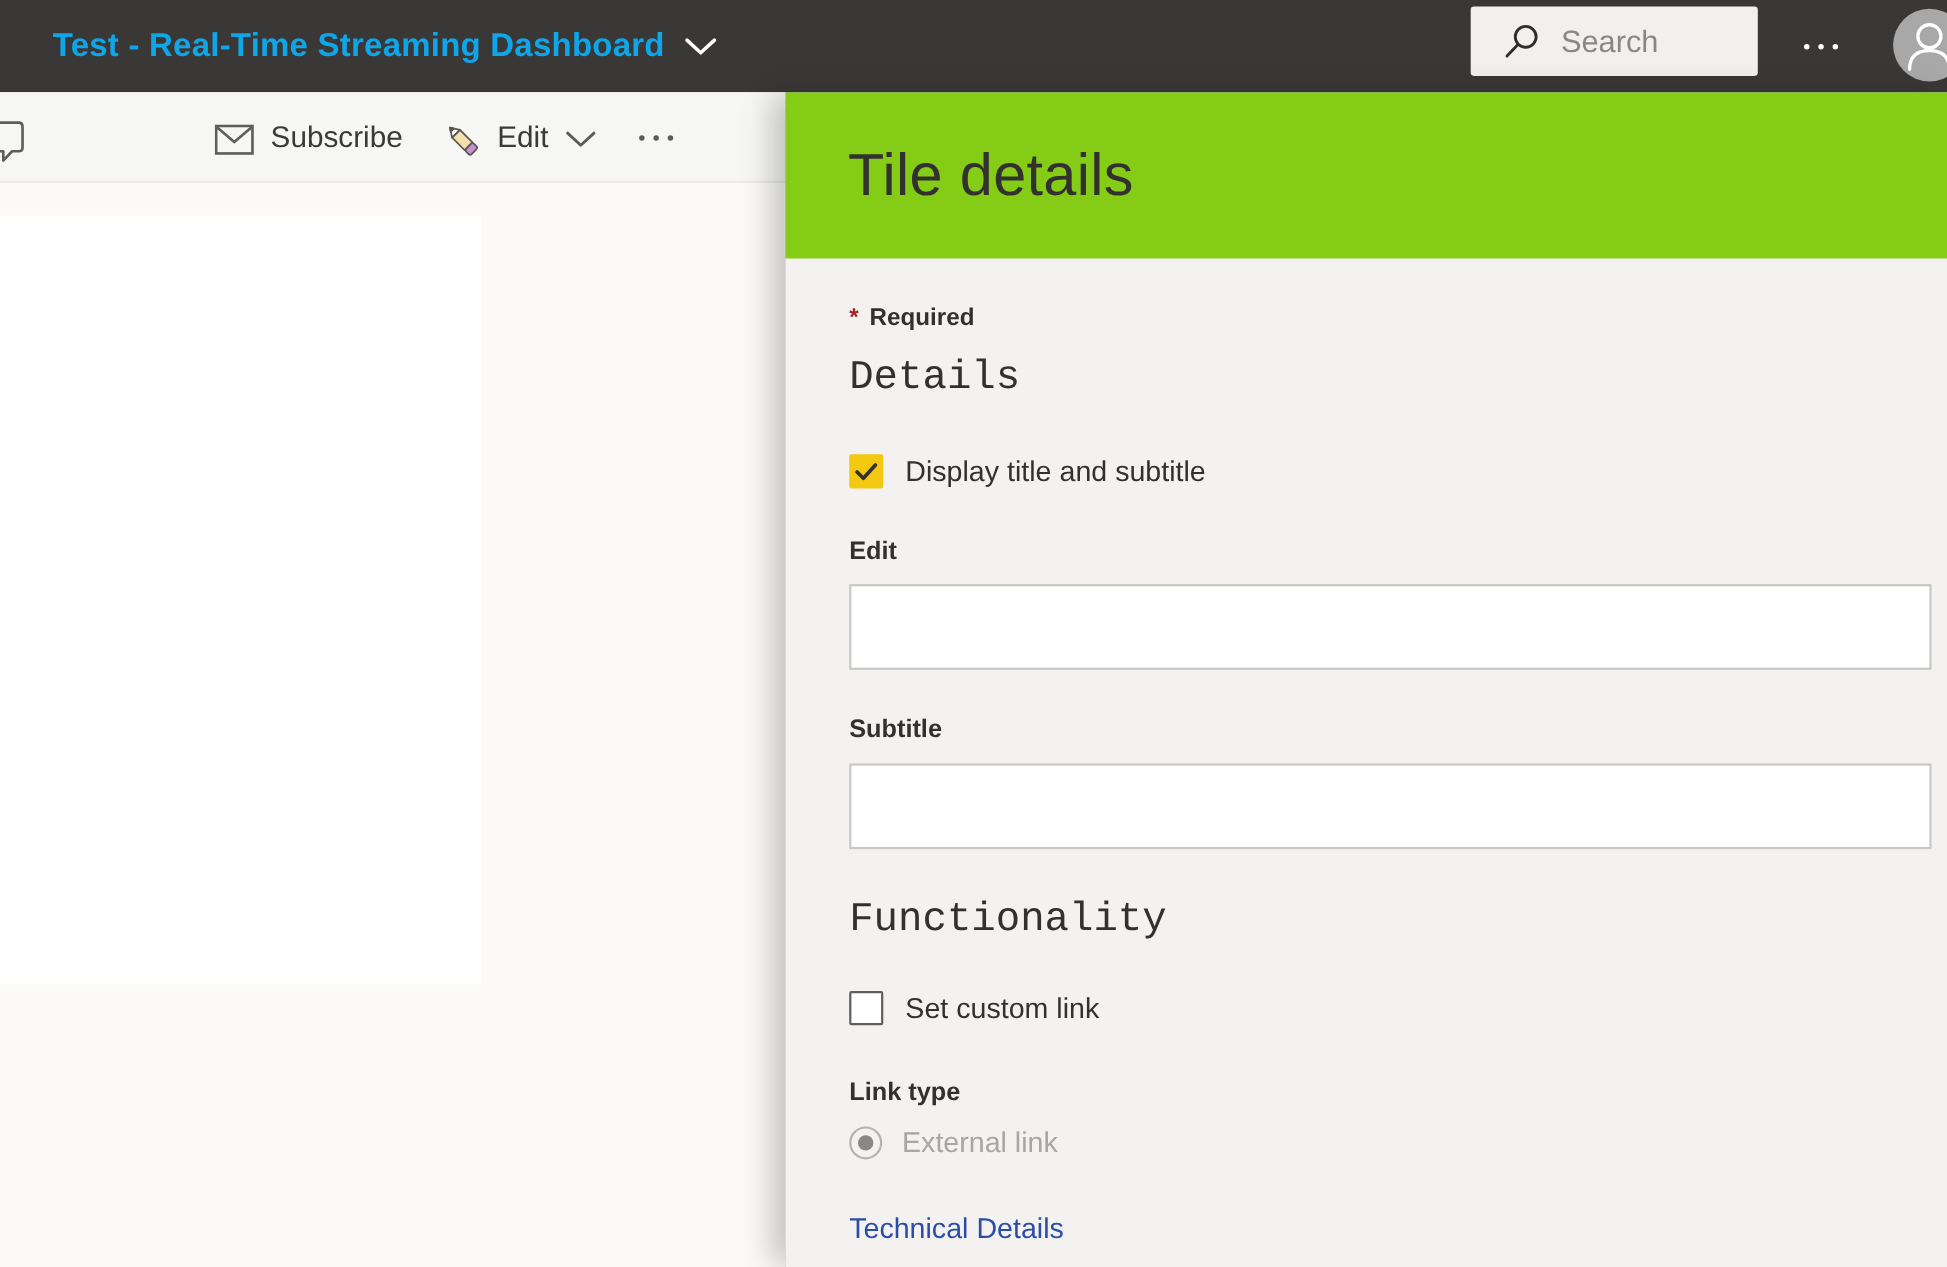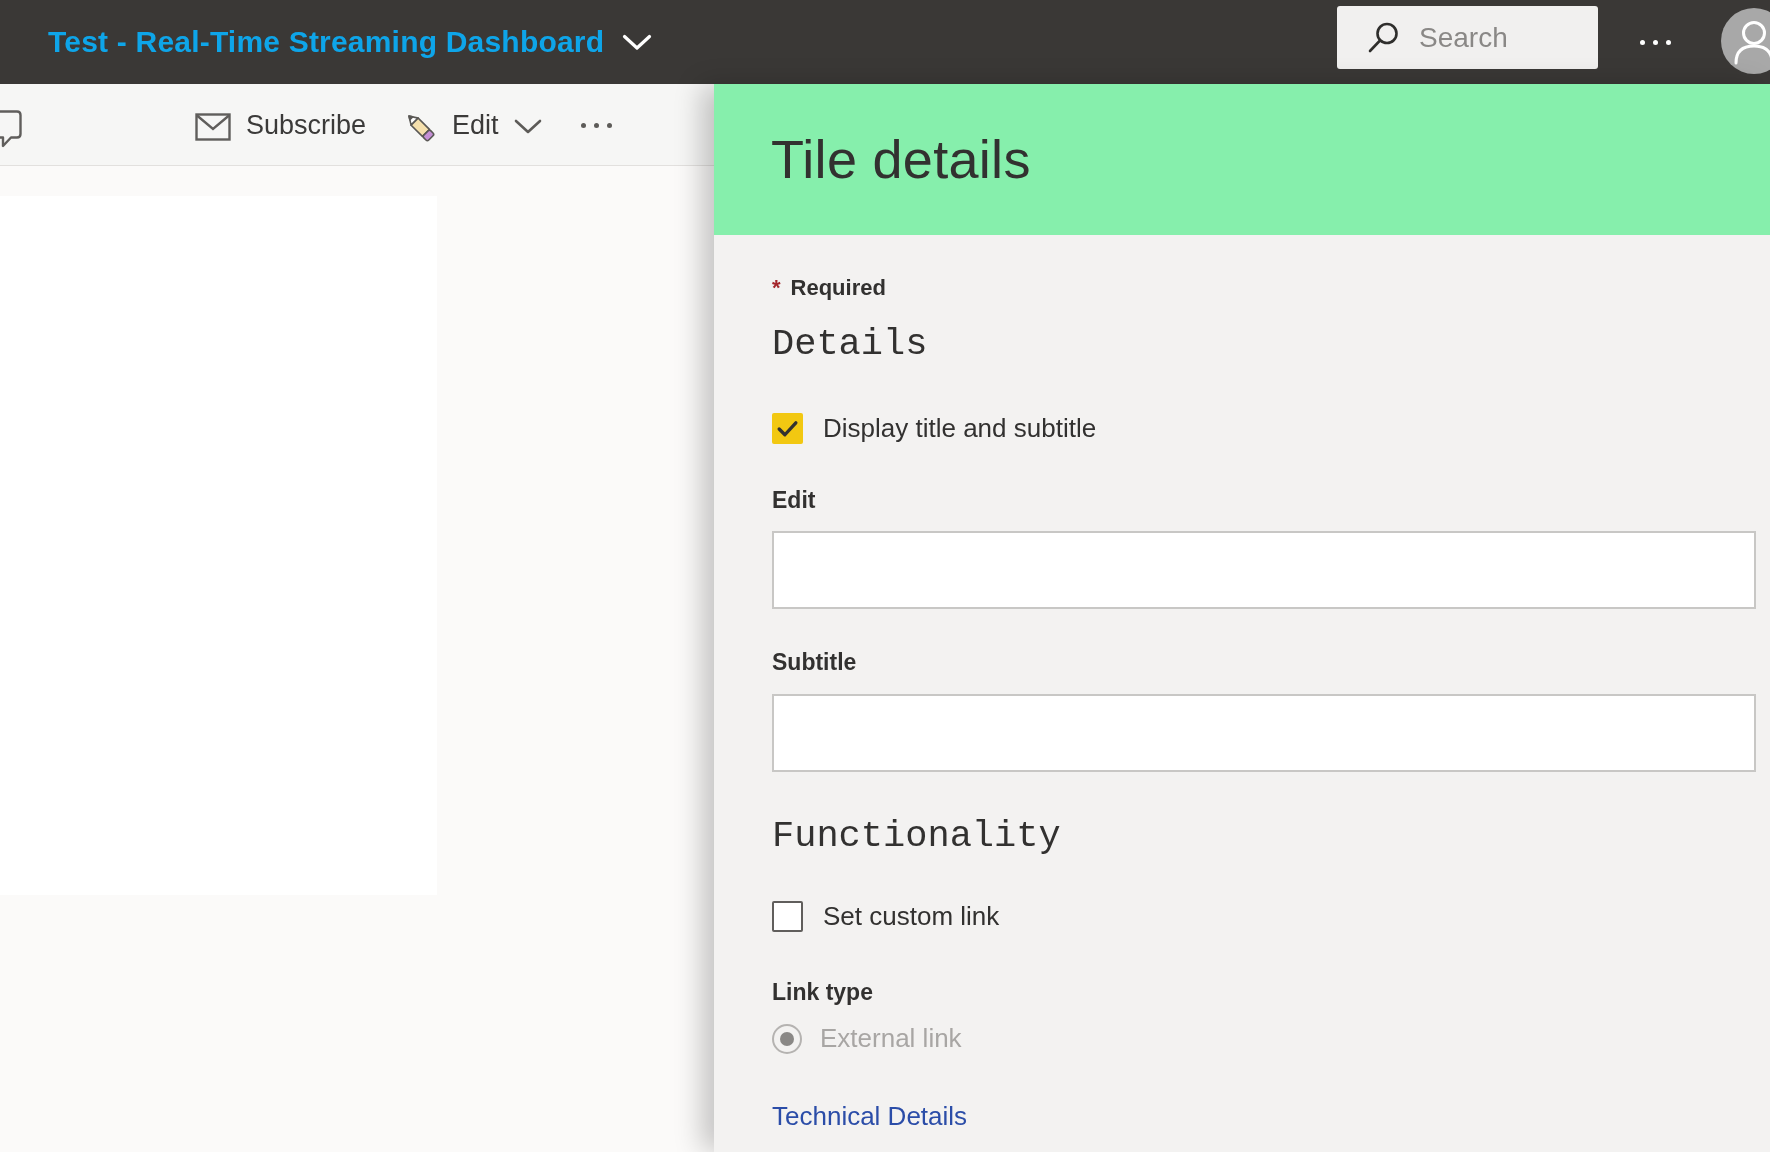--- a/index.html
+++ b/index.html
@@ -29,21 +29,21 @@
   .lbl-edit { left:452px; }
   .icon-comment { position:absolute; left:-16px; top:26px; }
   .icon-envelope { position:absolute; left:195px; top:29px; }
   .icon-pencil { position:absolute; left:402px; top:25px; }
   .icon-edit-chevron { position:absolute; left:514px; top:35px; cursor:pointer; }
   .toolbar-ellipsis { position:absolute; left:581px; top:0; height:82px; gap:8px; cursor:pointer; }
   .toolbar-ellipsis span { width:5px; height:5px; background:#5d5b58; }
   .canvas-tile { position:absolute; left:0; top:112px; width:437px; height:699px; background:#ffffff; }
 
   
-  .panel { position:absolute; left:714px; top:84px; width:1056px; height:1068px; background:#86efac; box-shadow:-14px 0 26px -2px rgba(0,0,0,0.22); }
+  .panel { position:absolute; left:714px; top:84px; width:1056px; height:1068px; background:#84cc16; box-shadow:-14px 0 26px -2px rgba(0,0,0,0.22); }
   .panel-title { position:absolute; left:57px; top:44px; font-size:54px; font-weight:300; color:#323130; letter-spacing:0.3px; }
   .panel-body { position:absolute; left:0; top:151px; width:1056px; height:917px; background:#f3f2f1; }
 
   .required-row { position:absolute; left:58px; top:40px; font-size:22px; font-weight:700; color:#323130; }
   .required-ast { color:#a4262c; margin-right:10px; }
 
   .section-heading { position:absolute; left:58px; font-size:37px; font-weight:300; color:#323130;font-family:Liberation Mono, monospace; }
   .h-details { top:88px; }
   .h-functionality { top:580px; }
 

